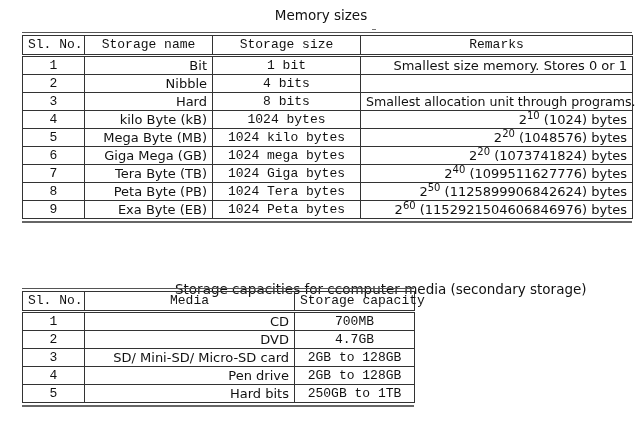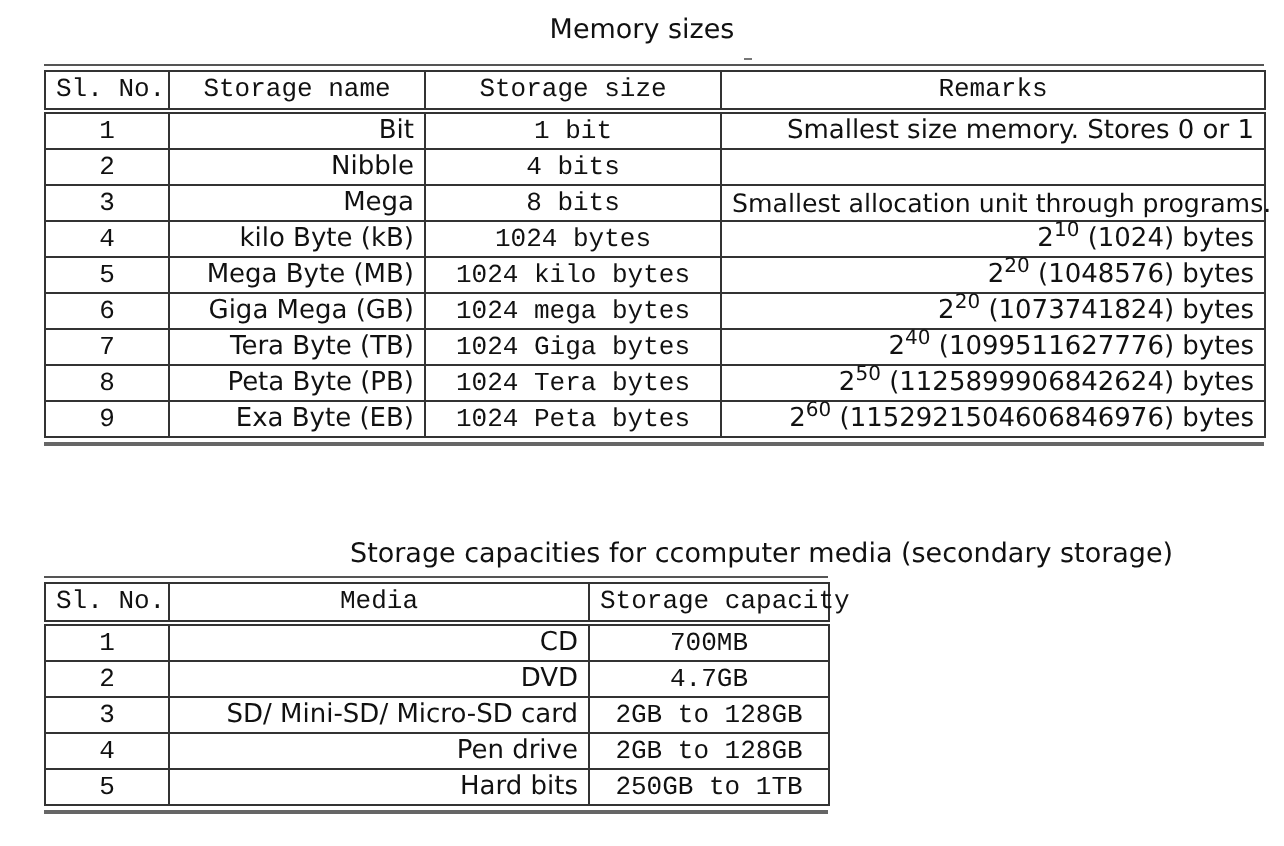--- a/index.html
+++ b/index.html
@@ -16,21 +16,21 @@
       color: #111;
       font-size: 13px;
     }
     .caption {
       position: absolute;
       font-size: 13.5px;
       white-space: nowrap;
       color: #111;
     }
     #cap1 { left: 0; width: 642px; top: 7px; text-align: center; }
-    #cap2 { left: 175px; top: 269px; }
+    #cap2 { left: 175px; top: 281px; }
 
     .tbl-wrap {
       position: absolute;
       border-top: 1px solid #555;
       padding-top: 2px;
     }
     .tbl-wrap .bottom-rule {
       border-top: 2px solid #666;
       margin-top: 2px;
       height: 0;
@@ -111,21 +111,21 @@
         <td class="l">Smallest size memory. Stores 0 or 1</td>
       </tr>
       <tr>
         <td class="c">2</td>
         <td class="l">Nibble</td>
         <td class="c">4 bits</td>
         <td class="l"></td>
       </tr>
       <tr>
         <td class="c">3</td>
-        <td class="l">Mega</td>
+        <td class="l">Hard</td>
         <td class="c">8 bits</td>
         <td class="l" style="font-size:12.6px;">Smallest allocation unit through programs.</td>
       </tr>
       <tr>
         <td class="c">4</td>
         <td class="l">kilo Byte (kB)</td>
         <td class="c">1024 bytes</td>
         <td class="l"><span>2</span><sup>10</sup><span> (1024) bytes</span></td>
       </tr>
       <tr>

